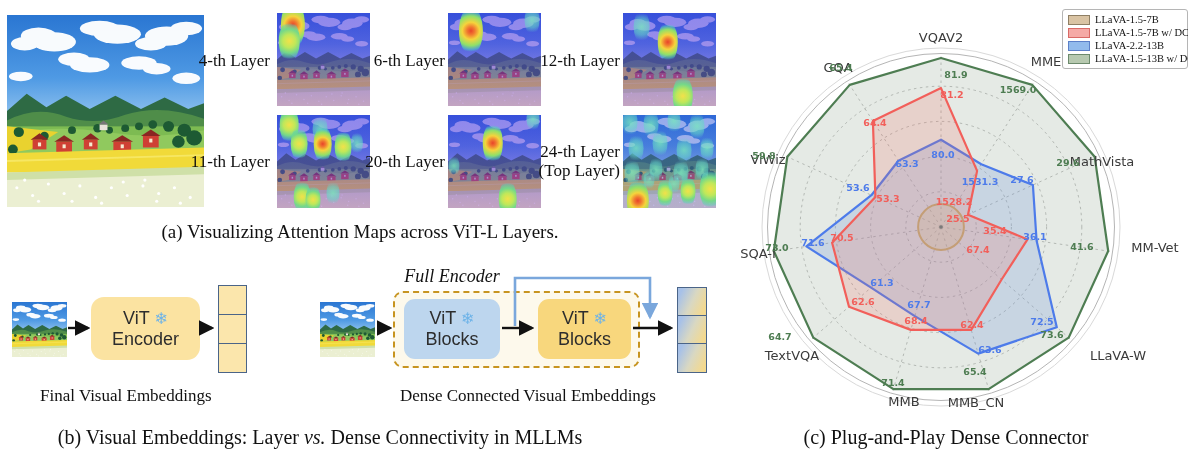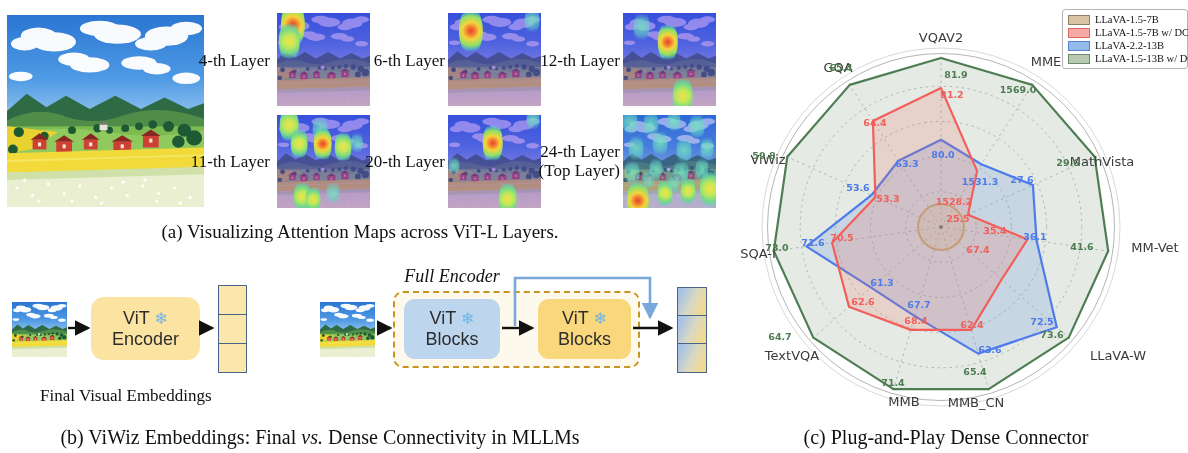--- a/index.html
+++ b/index.html
@@ -959,23 +959,24 @@
     </defs>
     <line x1="68" y1="68" x2="88" y2="68" stroke="#111" stroke-width="2.4" marker-end="url(#mB)"></line>
     <line x1="202" y1="68" x2="212" y2="68" stroke="#111" stroke-width="2.4" marker-end="url(#mB)"></line>
     <line x1="377" y1="68" x2="390" y2="68" stroke="#111" stroke-width="2.4" marker-end="url(#mB)"></line>
     <line x1="502" y1="68" x2="532" y2="68" stroke="#111" stroke-width="2.4" marker-end="url(#mB)"></line>
     <line x1="633" y1="68" x2="671" y2="68" stroke="#111" stroke-width="2.4" marker-end="url(#mB)"></line>
     <path d="M515,66 L515,18 L650,18 L650,57" fill="none" stroke="#7aa7dc" stroke-width="2.6" marker-end="url(#mBlu)"></path>
   </svg>
 
   <div class="b-label" style="left:40px;top:386px;width:207px">Final Visual Embeddings</div>
+  <div class="b-label" style="left:400px;top:386px;width:300px">Dense Connected Visual Embeddings</div>
 
   <div class="cap cap-b">
-    <span>(b) ViWiz Embeddings: Final </span><span class="it">vs.</span><span> Dense Connectivity in MLLMs</span>
+    <span>(b) Visual Embeddings: Layer </span><span class="it">vs.</span><span> Dense Connectivity in MLLMs</span>
   </div>
 
   <svg class="radar-svg" id="radar" viewBox="0 0 480 400">
       <circle class="ring" cx="241" cy="211" r="35.2"></circle>
       <circle class="ring" cx="241" cy="211" r="70.4"></circle>
       <circle class="ring" cx="241" cy="211" r="105.6"></circle>
       <circle class="ring" cx="241" cy="211" r="140.8"></circle>
       <circle cx="241" cy="211" r="173.5" fill="none" stroke="#b5b5b5" stroke-width="1"></circle>
       <circle cx="241" cy="211" r="179" fill="none" stroke="#d9d9d9" stroke-width="1"></circle>
       <line class="ring" x1="241" y1="211" x2="241.0" y2="37.5"></line>

